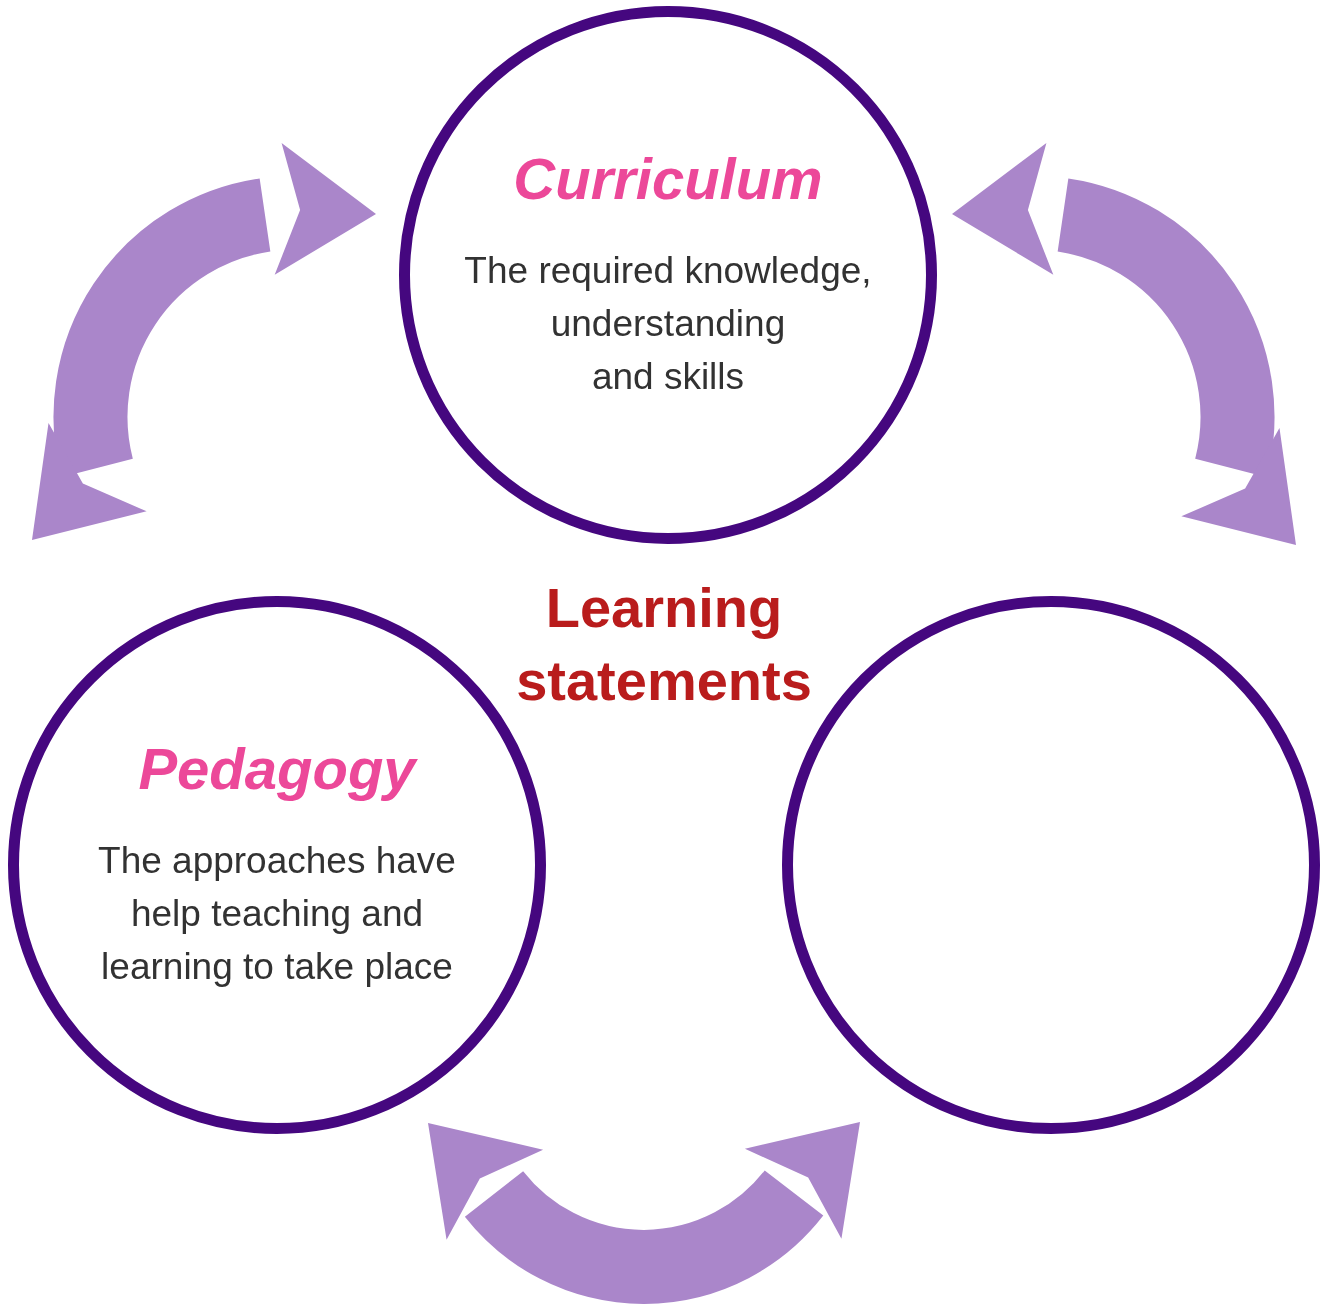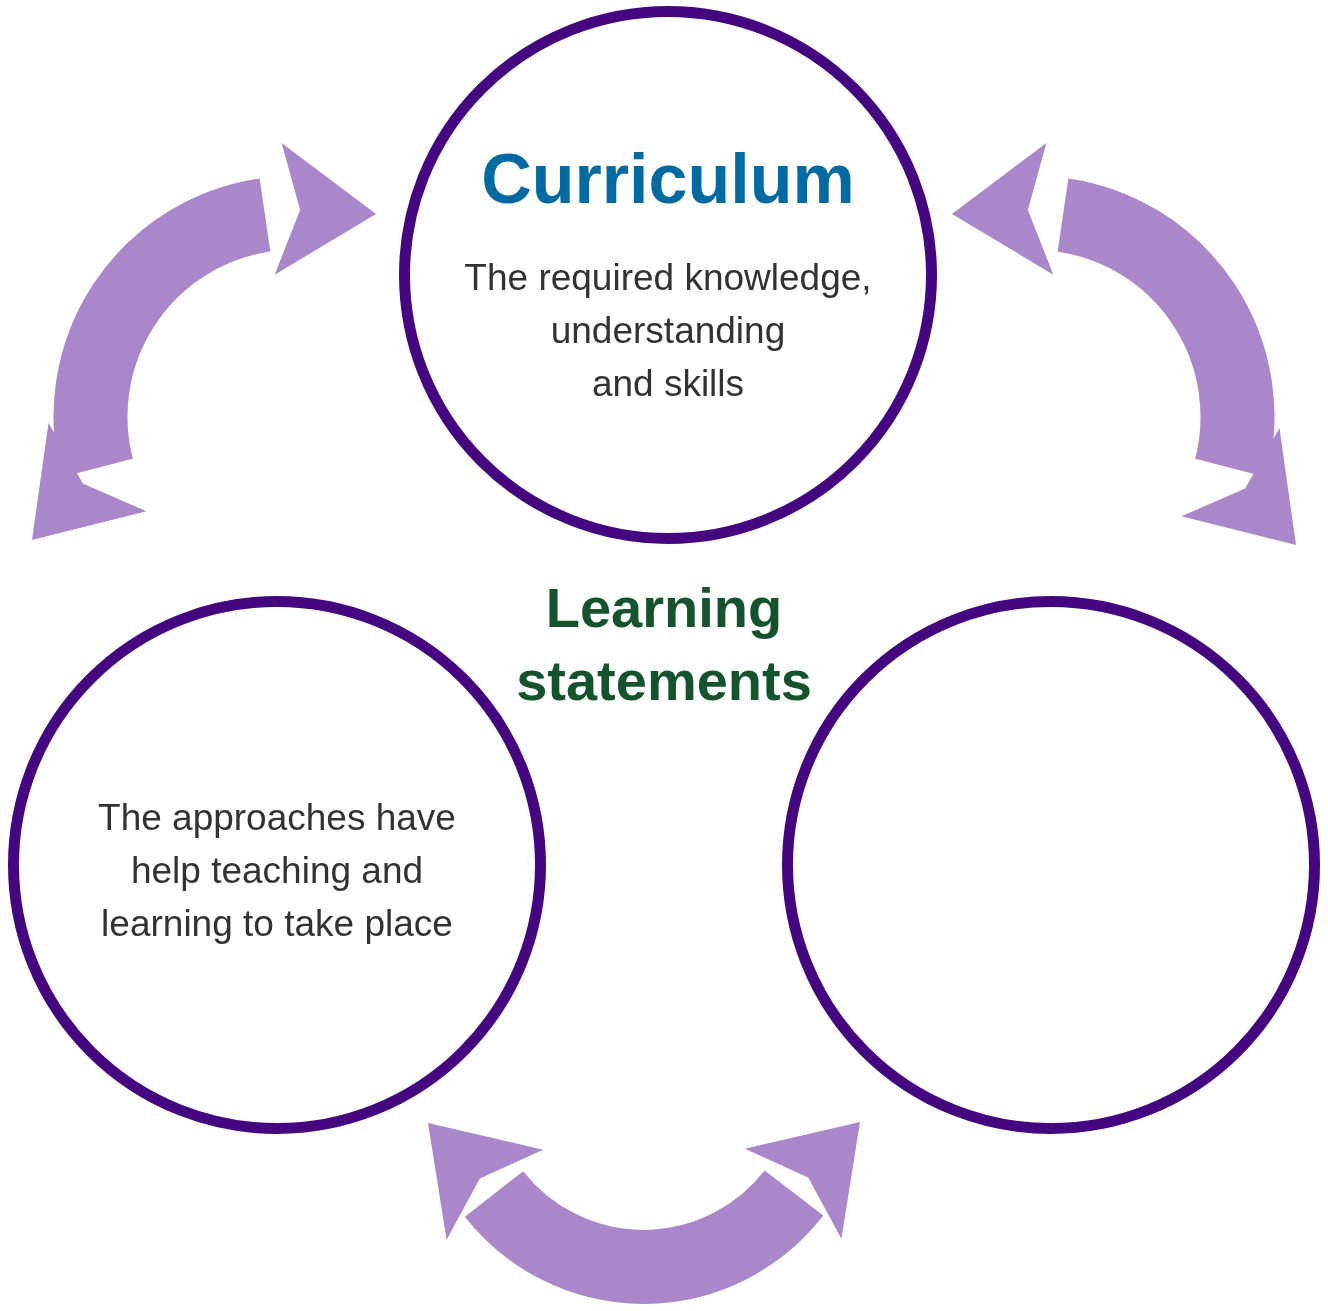--- a/index.html
+++ b/index.html
@@ -43,44 +43,45 @@
     display: flex;
     flex-direction: column;
     align-items: center;
     justify-content: center;
     text-align: center;
   }
   #circle-curriculum { left: 399px; top: 6px; }
   #circle-pedagogy   { left: 8px;   top: 596px; }
   #circle-assessment { left: 782px; top: 596px; }
   .circle-title {
-    font-size: 70px;
+    font-size: 58px;
     font-weight: 700;
-    color: #0369a1;
+    color: #ec4899;
     line-height: 1.15;
     margin: 0 0 20px 0;
     white-space: pre-line;
+    font-style: italic;
   }
   .circle-description {
     font-size: 37px;
     font-weight: 400;
     color: #323232;
     line-height: 1.44;
     white-space: pre-line;
     margin-top: 11px;
   }
   #center-label {
     position: absolute;
     left: 664px;
     top: 645px;
     transform: translate(-50%, -50%);
     z-index: 2;
     font-size: 56px;
     font-weight: 700;
-    color: #14532d;
+    color: #b91c1c;
     line-height: 1.3;
     text-align: center;
     white-space: pre-line;
   }
 </style>
 </head>
 <body>
 
 <div id="canvas">
 
@@ -106,20 +107,21 @@
   </svg>
 
   <div class="circle" id="circle-curriculum">
     <div class="circle-title">Curriculum</div>
     <div class="circle-description">The required knowledge,
 understanding
 and skills</div>
   </div>
 
   <div class="circle" id="circle-pedagogy">
+    <div class="circle-title">Pedagogy</div>
     <div class="circle-description">The approaches have
 help teaching and
 learning to take place</div>
   </div>
 
   <div class="circle" id="circle-assessment">
   </div>
 
   <div id="center-label">Learning
 statements</div>

